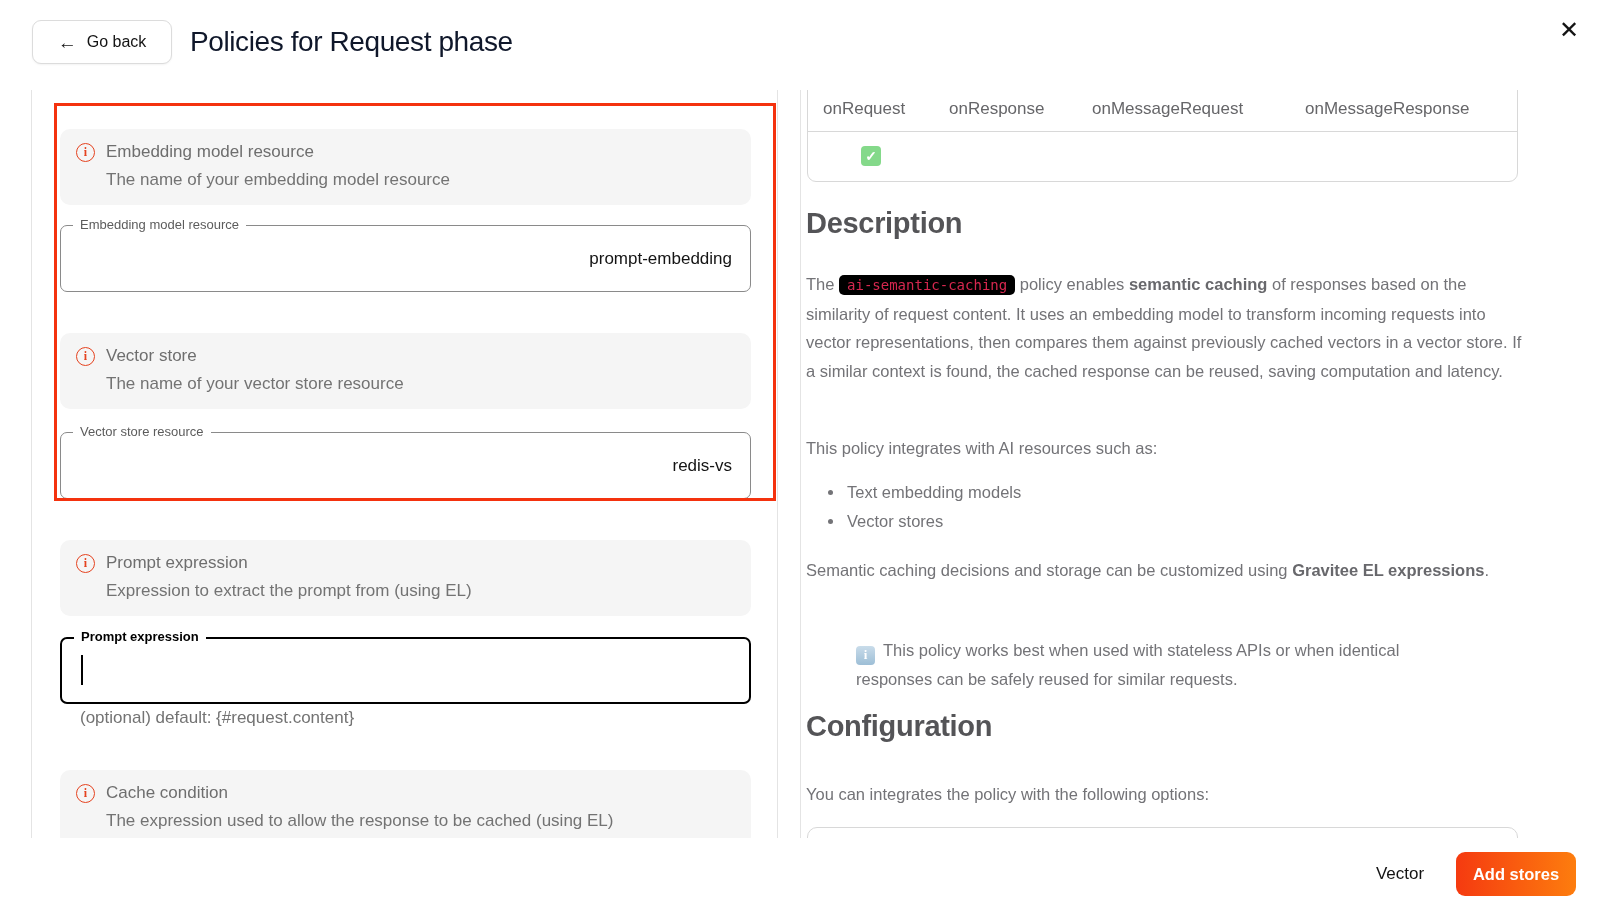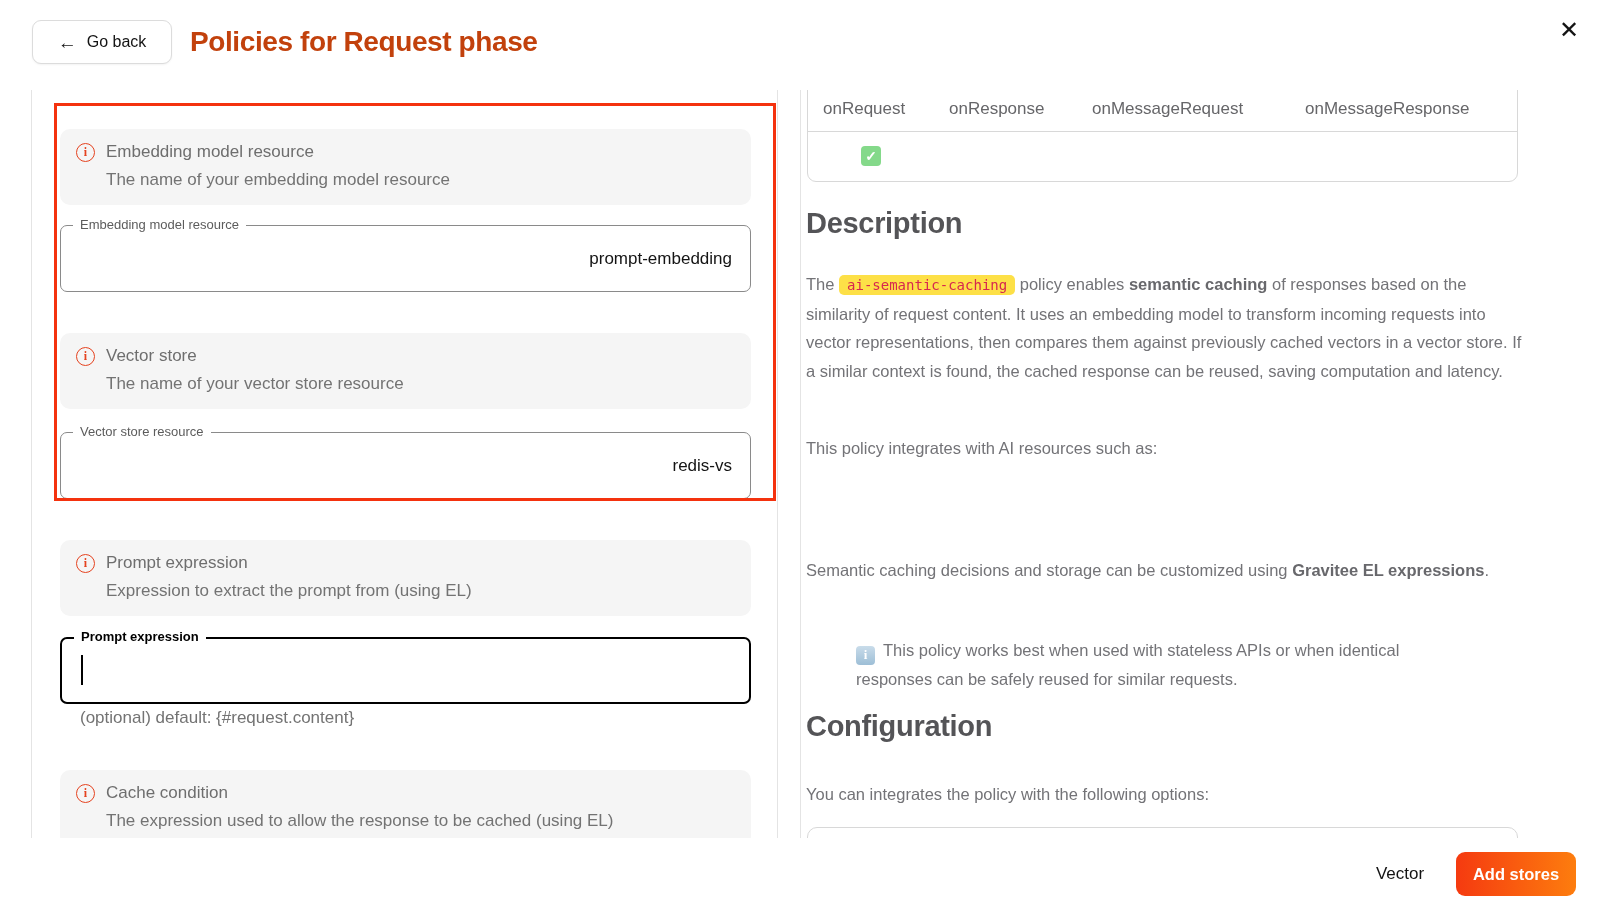--- a/index.html
+++ b/index.html
@@ -15,21 +15,21 @@
   .go-back{
     position:absolute; left:32px; top:20px; width:140px; height:44px;
     background:#fff; border:1px solid #dcdcdc; border-radius:9px;
     display:flex; align-items:center; justify-content:center; gap:10px;
     font-size:16px; color:#141414; cursor:pointer;
     box-shadow:0 1px 2px rgba(0,0,0,.05);
   }
   .go-back .arrow{ font-size:19px; line-height:1; }
   .dialog-title{
     position:absolute; left:190px; top:26px;
-    font-size:28px; font-weight:700; letter-spacing:-0.4px; color:#c2410c;
+    font-size:28px; font-weight:400; letter-spacing:-0.4px; color:#0f172a;
   }
   .close-btn{
     position:absolute; left:1550px; top:11px; width:38px; height:38px;
     background:none; border:none; font-size:24px; font-weight:400;
     color:#141414; cursor:pointer; display:flex; align-items:center; justify-content:center;
   }
 
   
   .left-panel{
     position:absolute; left:31px; top:90px; width:747px; height:748px;
@@ -112,21 +112,21 @@
   .h2-desc{ top:117px; } .h2-conf{ top:620px; }
   .doc-p{
     position:absolute; left:5px; width:722px;
     font-size:16.5px; line-height:28.5px; color:#737377;
   }
   .p1{ top:180px; } .p2{ top:344px; } .p3{ top:466px; }
   .p-config{ top:690px; }
   .doc-p b{ font-weight:700; color:#68686c; }
   .code-chip{
     font-family:"DejaVu Sans Mono", monospace; font-size:14px;
-    color:#d6274f; background:#fde047; padding:2px 8px; border-radius:5px;
+    color:#d6274f; background:#000000; padding:2px 8px; border-radius:5px;
   }
   .doc-ul{
     position:absolute; left:26px; top:388px; margin:0; padding-left:18px;
     font-size:16.5px; line-height:29px; color:#737377;
   }
   .doc-ul li{ padding-left:2px; }
   .doc-note{
     position:absolute; left:55px; top:546px; width:595px;
     font-size:16.5px; line-height:28.5px; color:#737377;
   }
@@ -229,20 +229,24 @@
         <span class="check-icon">✓</span>
       </div>
     </div>
 
     <div class="doc-h2 h2-desc">Description</div>
 
     <div class="doc-p p1"><span>The </span><span class="code-chip">ai-semantic-caching</span><span> policy enables </span><b>semantic caching</b><span> of responses based on the similarity of request content. It uses an embedding model to transform incoming requests into vector representations, then compares them against previously cached vectors in a vector store. If a similar context is found, the cached response can be reused, saving computation and latency.</span></div>
 
     <div class="doc-p p2">This policy integrates with AI resources such as:</div>
 
+    <ul class="doc-ul">
+      <li>Text embedding models</li>
+      <li>Vector stores</li>
+    </ul>
 
     <div class="doc-p p3"><span>Semantic caching decisions and storage can be customized using </span><b>Gravitee EL expressions</b><span>.</span></div>
 
     <div class="doc-note"><span class="note-ico">i</span><span>This policy works best when used with stateless APIs or when identical responses can be safely reused for similar requests.</span></div>
 
     <div class="doc-h2 h2-conf">Configuration</div>
 
     <div class="doc-p p-config">You can integrates the policy with the following options:</div>
 
     <div class="config-box"></div>

